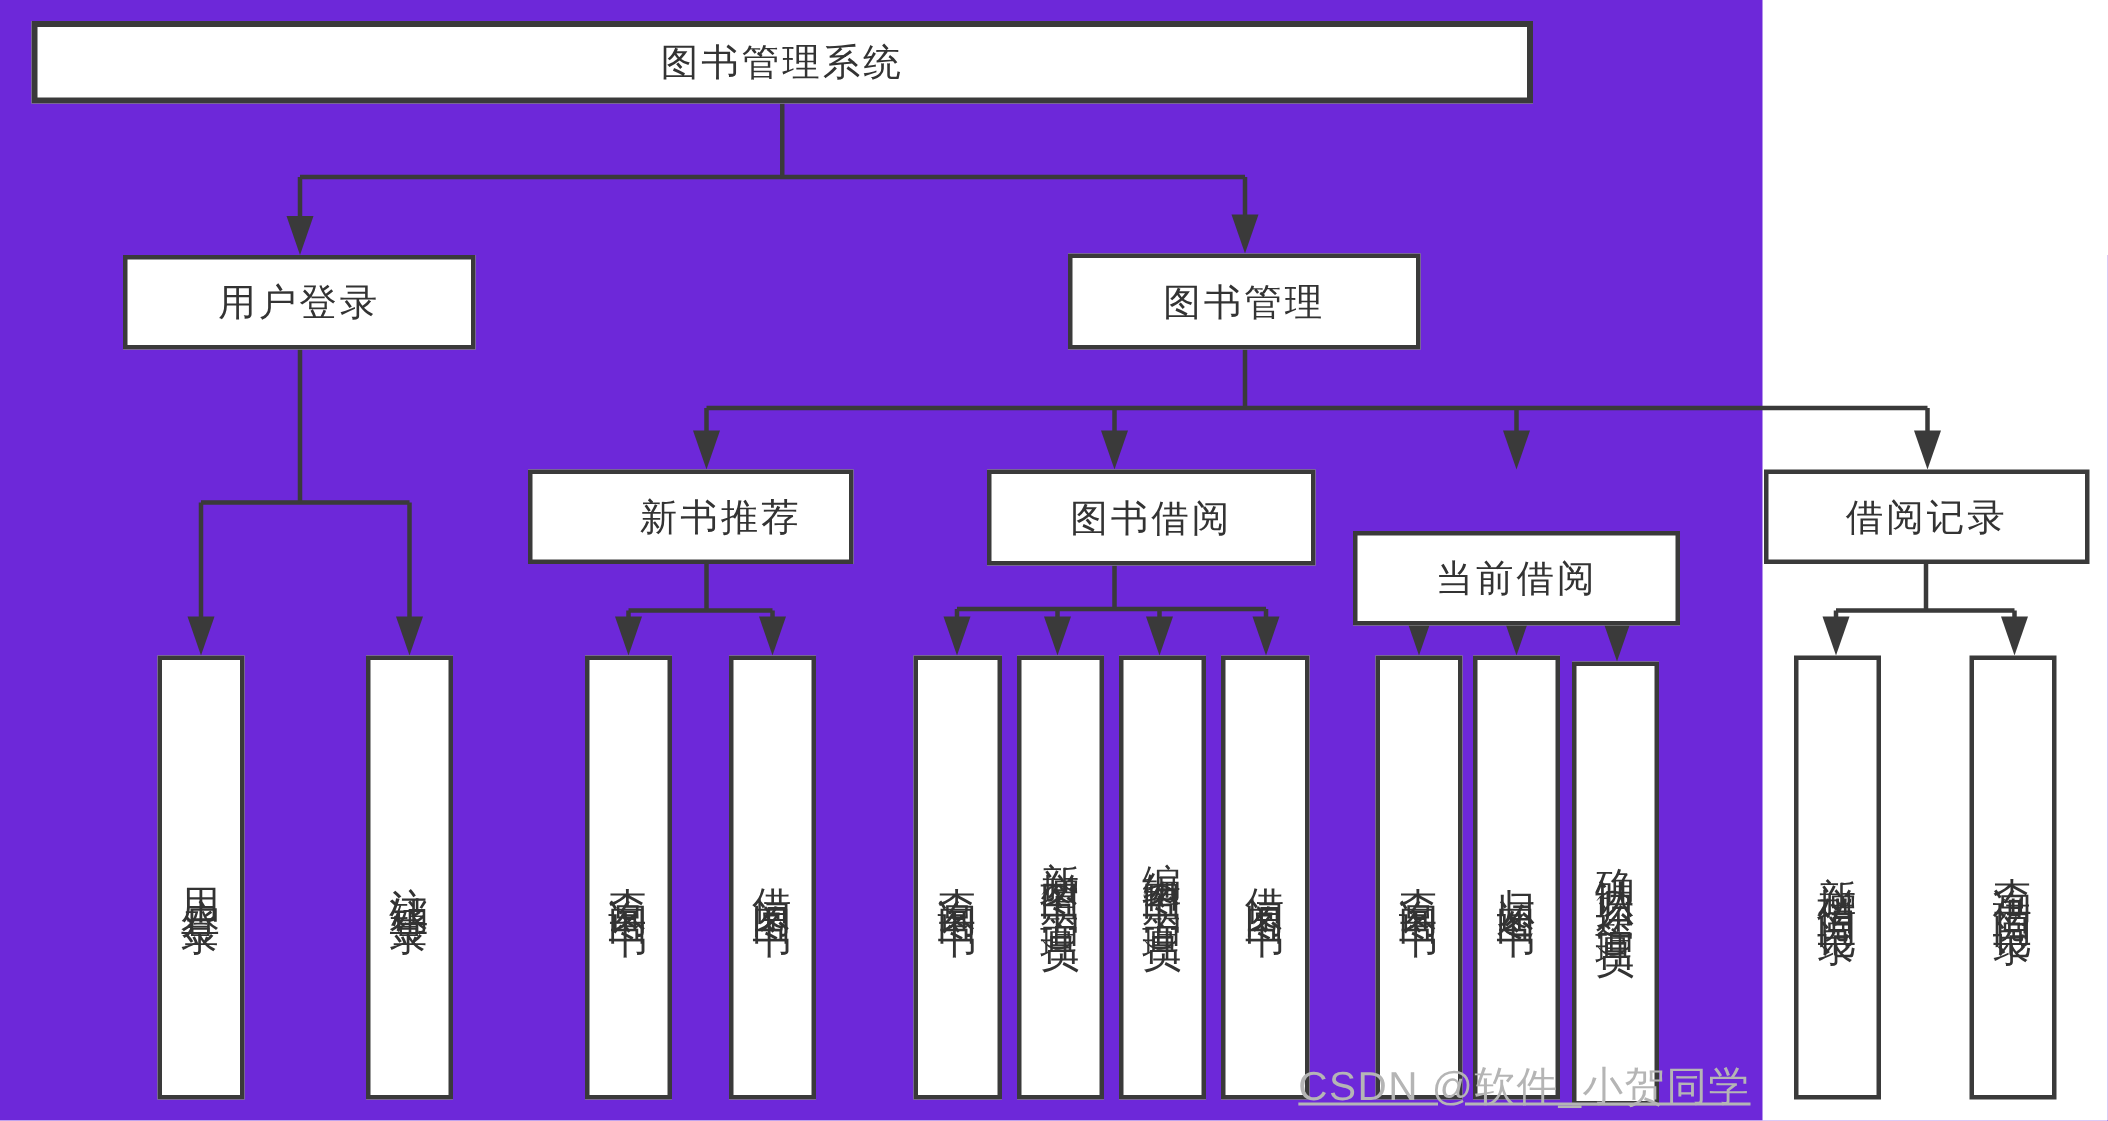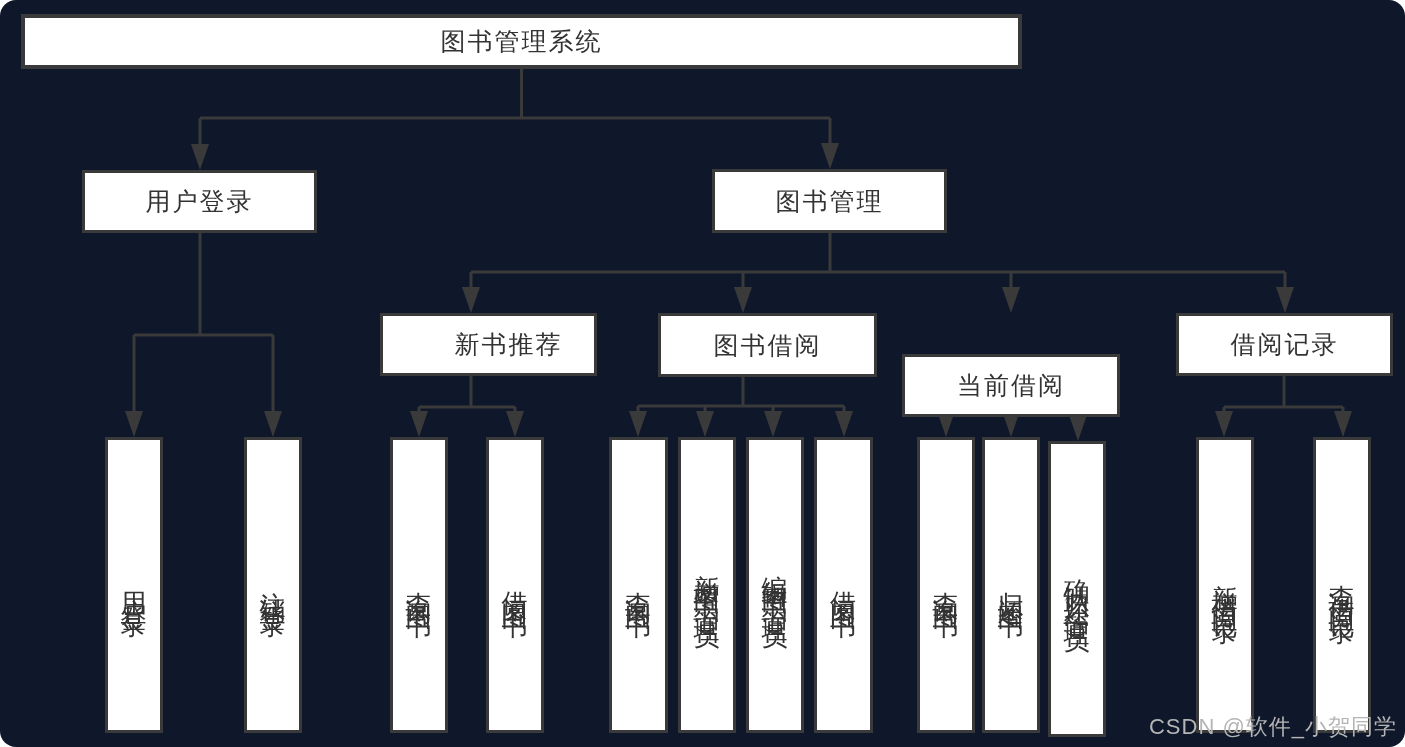--- a/index.html
+++ b/index.html
@@ -4,23 +4,22 @@
 <style>
   * { box-sizing: border-box; margin: 0; padding: 0; }
   html, body {
     width: 1405px; height: 747px;
     background: #ffffff;
     font-family: "Liberation Sans", sans-serif;
     overflow: hidden;
   }
   #canvas {
     position: relative;
-    width: 1405px; height: 747px;
-    background: #0f172a;
-    border-radius: 16px;
+    width: 1175px; height: 747px;
+    background: #6d28d9;
   }
   #connectors {
     position: absolute;
     left: 0; top: 0;
     width: 1405px; height: 747px;
   }
   .node {
     position: absolute;
     background: #ffffff;
     border: 3px solid #3a3a3a;
@@ -50,24 +49,25 @@
     color: #333333;
     font-size: 26px;
     letter-spacing: 7px;
     line-height: 1;
     white-space: nowrap;
   }
   .watermark {
     position: absolute;
     right: 8px;
     bottom: 5px;
-    font-size: 22px;
+    font-size: 27px;
     color: #b5b5b5;
     letter-spacing: 1px;
     white-space: nowrap;
+    text-decoration: underline;
   }
 </style>
 </head>
 <body>
 
 <div id="canvas">
 
   <svg id="connectors" viewBox="0 0 1405 747" xmlns="http://www.w3.org/2000/svg">
     <g stroke="#3a3a3a" stroke-width="3" fill="none">
 
@@ -112,21 +112,21 @@
     <span>图书管理系统</span>
   </div>
 
   <div class="node" style="left:82px; top:170px; width:235px; height:63px;">
     <span>用户登录</span>
   </div>
   <div class="node" style="left:712px; top:169px; width:235px; height:64px;">
     <span>图书管理</span>
   </div>
 
-  <div class="node" style="left:380px; top:313px; width:217px; height:63px;padding-left:40px;">
+  <div class="node" style="left:352px; top:313px; width:217px; height:63px;padding-left:40px;">
     <span>新书推荐</span>
   </div>
   <div class="node" style="left:634px; top:313px; width:219px; height:64px;margin-left:24px;">
     <span>图书借阅</span>
   </div>
   <div class="node" style="left:902px; top:313px; width:218px; height:63px;margin-top:41px;">
     <span>当前借阅</span>
   </div>
   <div class="node" style="left:1176px; top:313px; width:217px; height:63px;">
     <span>借阅记录</span>

